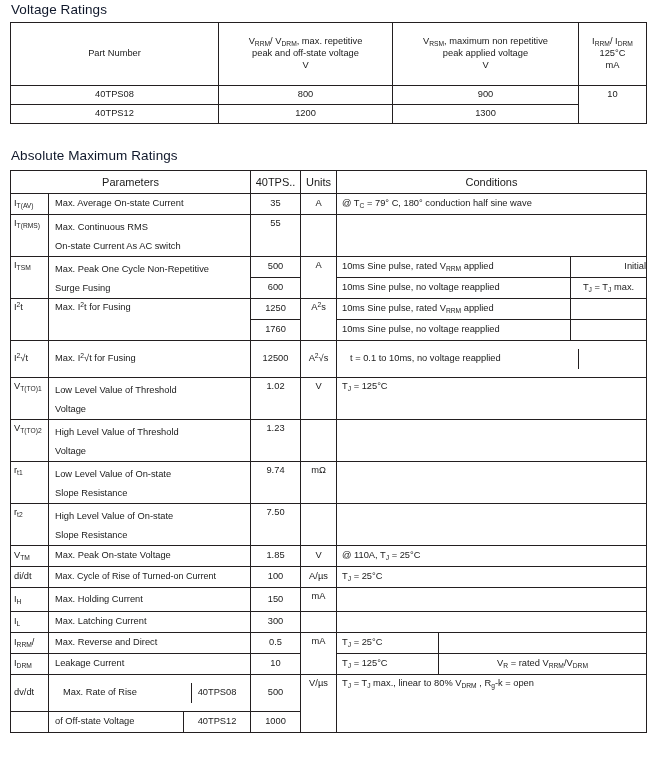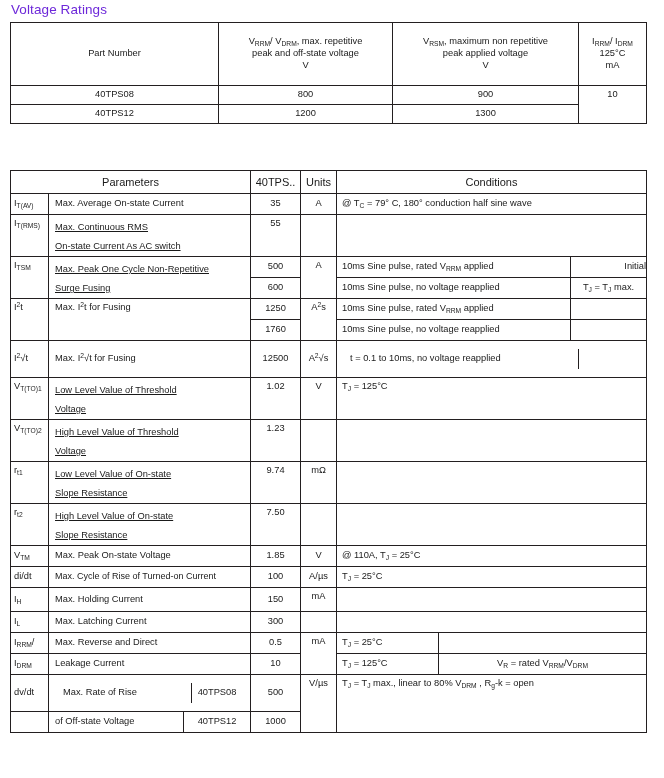--- a/index.html
+++ b/index.html
@@ -18,21 +18,21 @@
   }
   .page {
     position: relative;
     width: 664px;
     height: 778px;
     box-sizing: border-box;
   }
 
   .section-title {
     font-size: 13.5px;
-    color: #6d28d9;
+    color: #0f172a;
     font-weight: 400;
     letter-spacing: 0.1px;
     text-align: center;
   }
   #voltage-title { position: absolute; left: 11px; top: 2px; }
   #amr-title     { position: absolute; left: 11px; top: 148px; }
 
   table {
     border-collapse: collapse;
     table-layout: fixed;
@@ -79,21 +79,21 @@
   .c-val   { width: 50px; }
   .c-unit  { width: 36px; }
   .c-cond  { width: 310px; }
 
   td.sym   { text-align: left;  padding-left: 3px; font-size: 9.3px; }
   td.param { text-align: left;  padding-left: 6px; }
   td.cond  { text-align: left;  padding-left: 5px; }
   td.tall2 { height: 40px; }
   td.vtop  { vertical-align: top; padding-top: 3px; }
 
-  .two-line { display: block; text-decoration: underline; }
+  .two-line { display: block; }
   .two-line .l { display: block; line-height: 19px; }
 
   sub { font-size: 0.72em; vertical-align: -0.24em; line-height: 0; }
   sup { font-size: 0.72em; vertical-align: 0.45em; line-height: 0; }
   .nw { white-space: nowrap; }
 </style>
 </head>
 <body>
 
 <div class="page">
@@ -141,20 +141,21 @@
         <td rowspan="2" class="vtop">10</td>
       </tr>
       <tr>
         <td>40TPS12</td>
         <td>1200</td>
         <td>1300</td>
       </tr>
     </tbody>
   </table>
 
+  <div class="section-title" id="amr-title">Absolute Maximum Ratings</div>
 
   <table id="amr-table">
     <colgroup>
       <col class="c-sym">
         <col class="c-param">
         <col class="c-val">
         <col class="c-unit">
         <col class="c-cond">
     </colgroup>
     <tbody>

